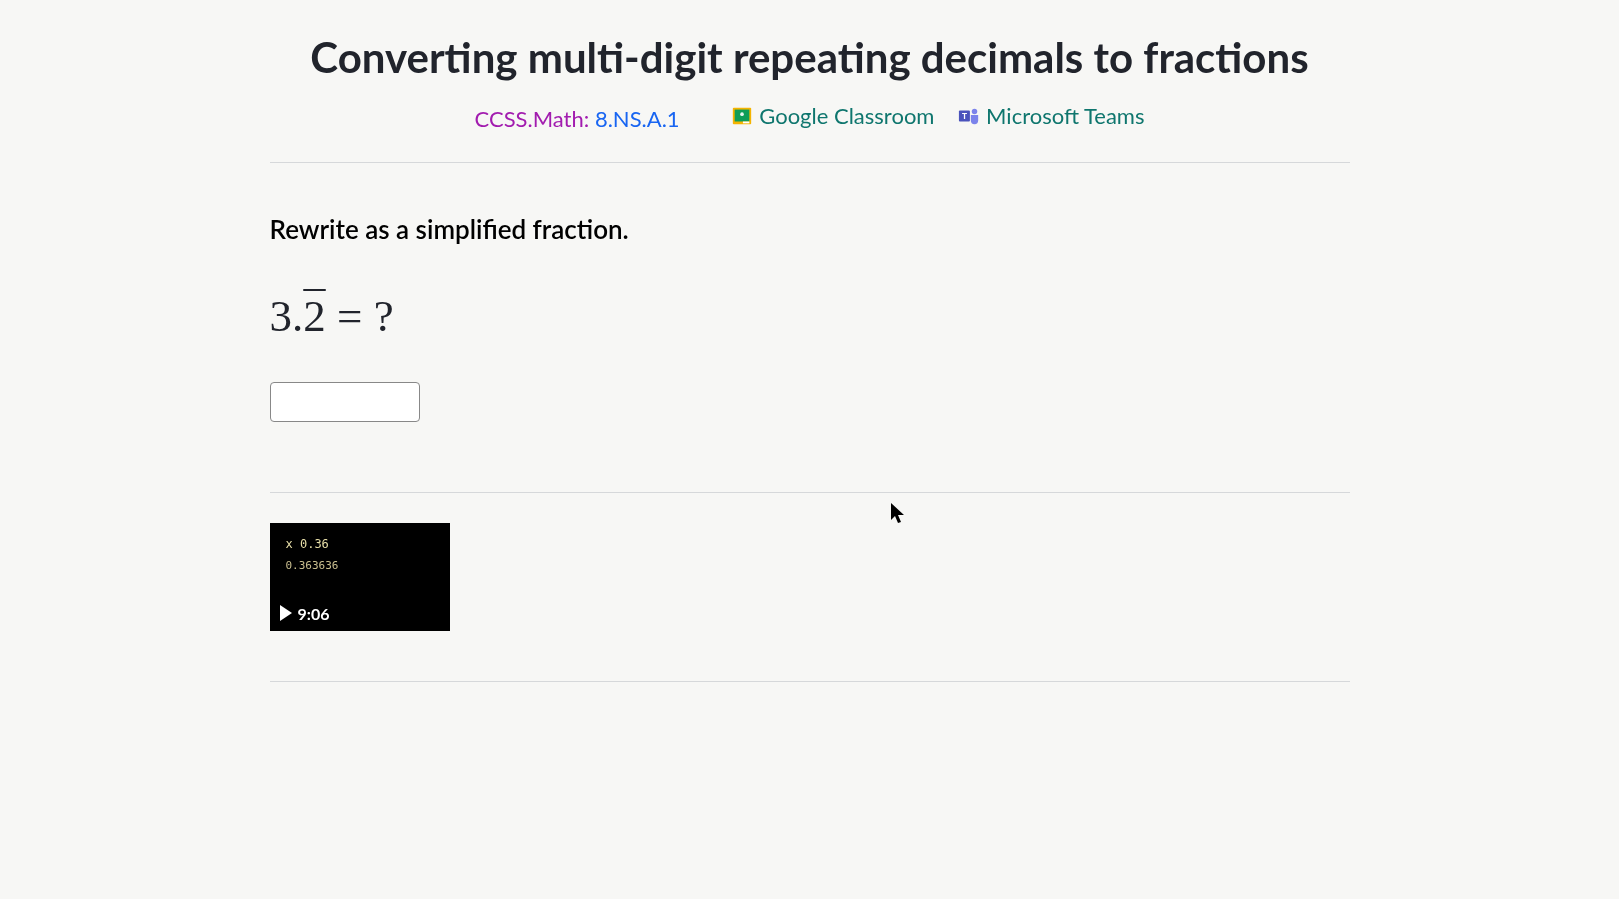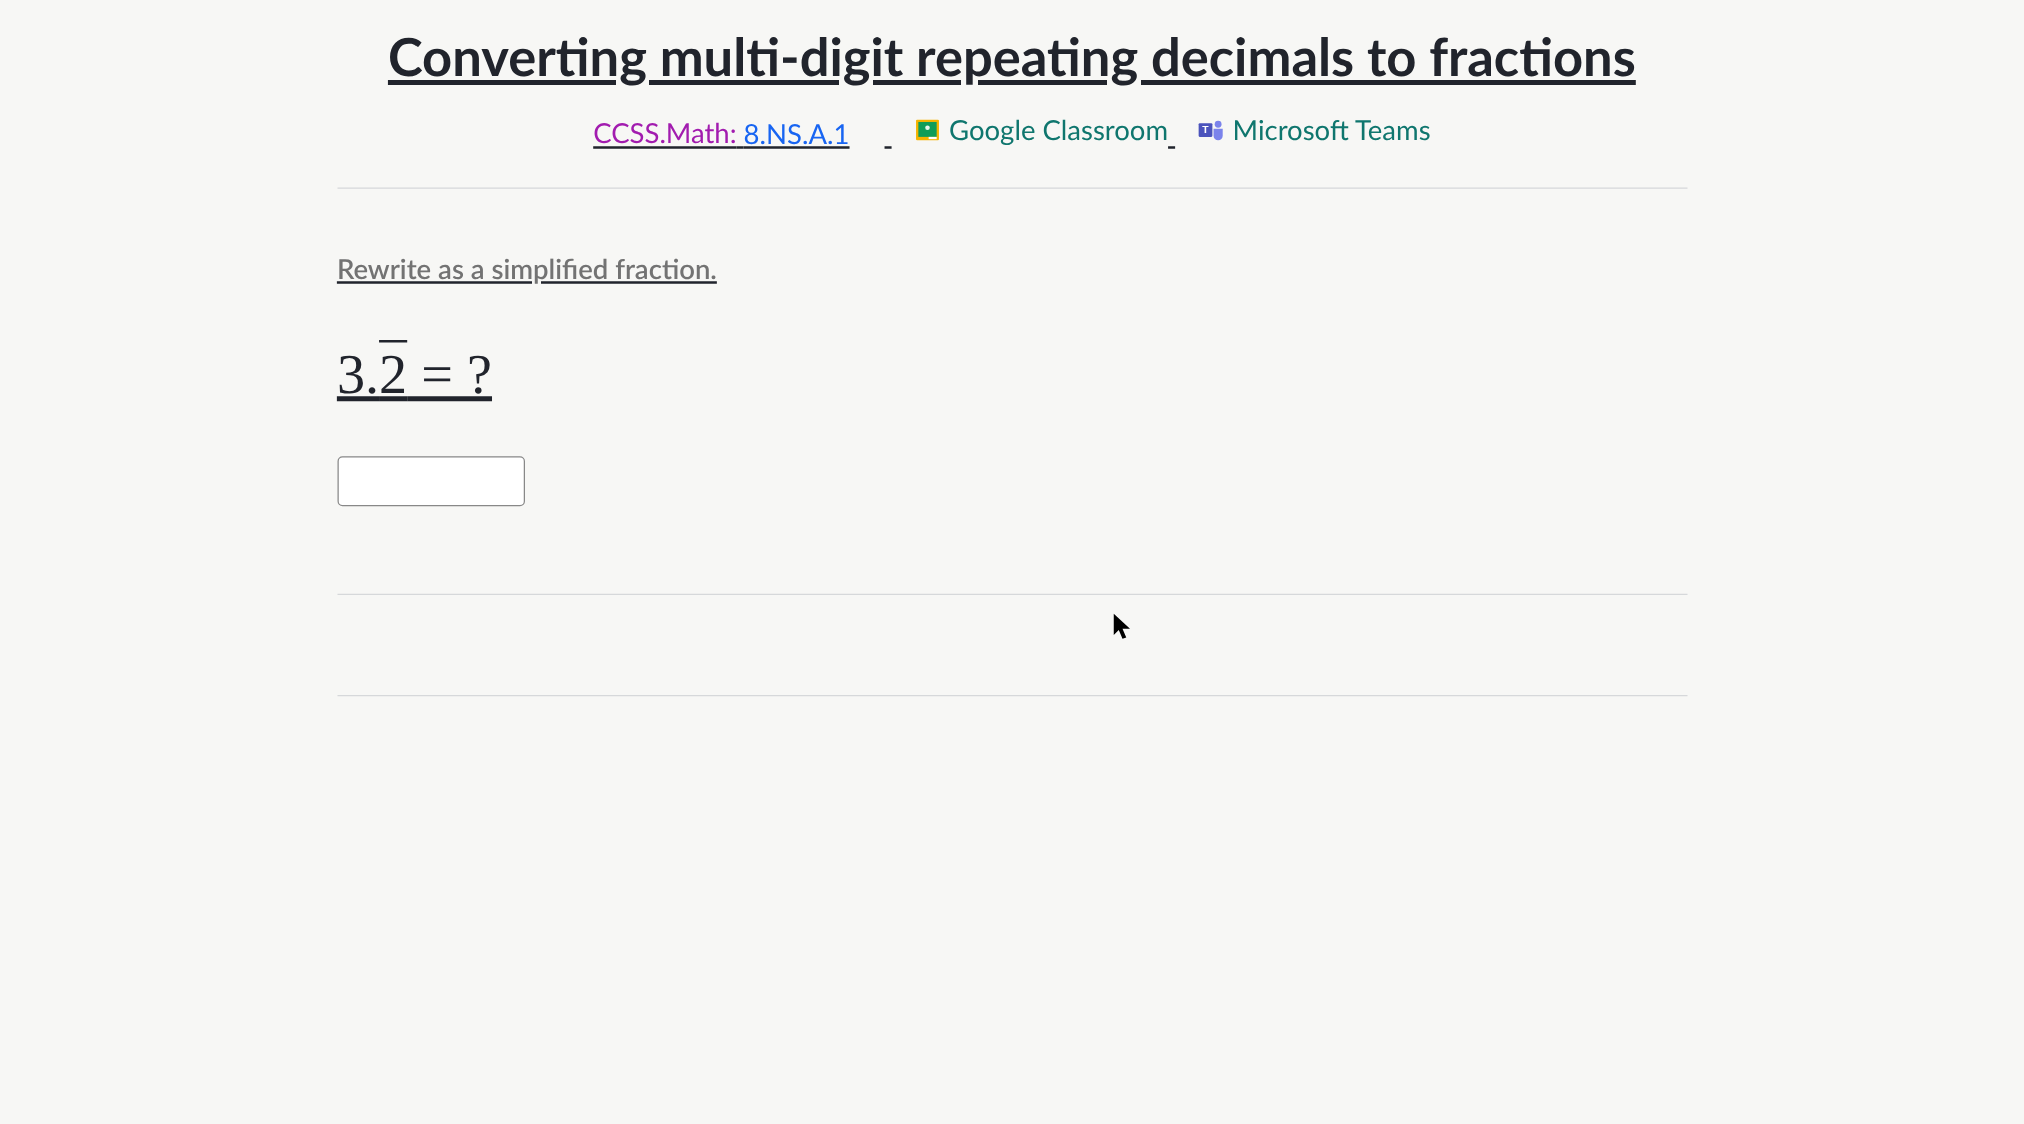--- a/index.html
+++ b/index.html
@@ -8,23 +8,22 @@
       box-sizing: border-box;
     }
     body {
       font-family: Lato, "Helvetica Neue", Arial, sans-serif;
       background: #f7f7f5;
       color: #21242c;
       padding: 20px 0;
     }
     .container {
       max-width: 1200px;
-      margin: 0 auto;
+      margin: 12px auto;
       padding: 0 60px;
-      text-decoration: underline;
     }
     .page-title {
       font-size: 42px;
       font-weight: 700;
       text-align: center;
       color: #21242c;
       margin-bottom: 20px;
     }
     .meta-row {
       text-align: center;
@@ -54,23 +53,23 @@
     }
     .hr {
       border: none;
       border-top: 1px solid #d6d8da;
       margin: 0;
     }
     .question-section {
       padding: 50px 0 70px 0;
     }
     .prompt {
-      font-size: 22px;
+      font-size: 26px;
       font-weight: 600;
-      color: #737373;
+      color: #000000;
       margin-bottom: 45px;
     }
     .equation {
       font-family: "Times New Roman", Times, serif;
       font-size: 45px;
       color: #21242c;
       display: flex;
       align-items: center;
       gap: 10px;
       margin-bottom: 40px;
@@ -201,17 +200,25 @@
 
   <svg class="cursor-icon" width="18" height="24" viewBox="0 0 18 24">
     <path d="M1 1 L1 18 L5 14 L8 21 L11 20 L8 13 L14 13 Z" fill="#000"></path>
   </svg>
 
   <hr class="hr">
 
   <div class="related-section">
 
     <div class="related-item">
+      <div class="video-thumb">
+        <div class="line1">x  0.36</div>
+        <div class="line2">0.363636</div>
+        <div class="video-duration">
+          <div class="play-triangle"></div>
+          <span>9:06</span>
+        </div>
+      </div>
     </div>
   </div>
 
   <hr class="hr">
 </div>
 
 </body></html>

